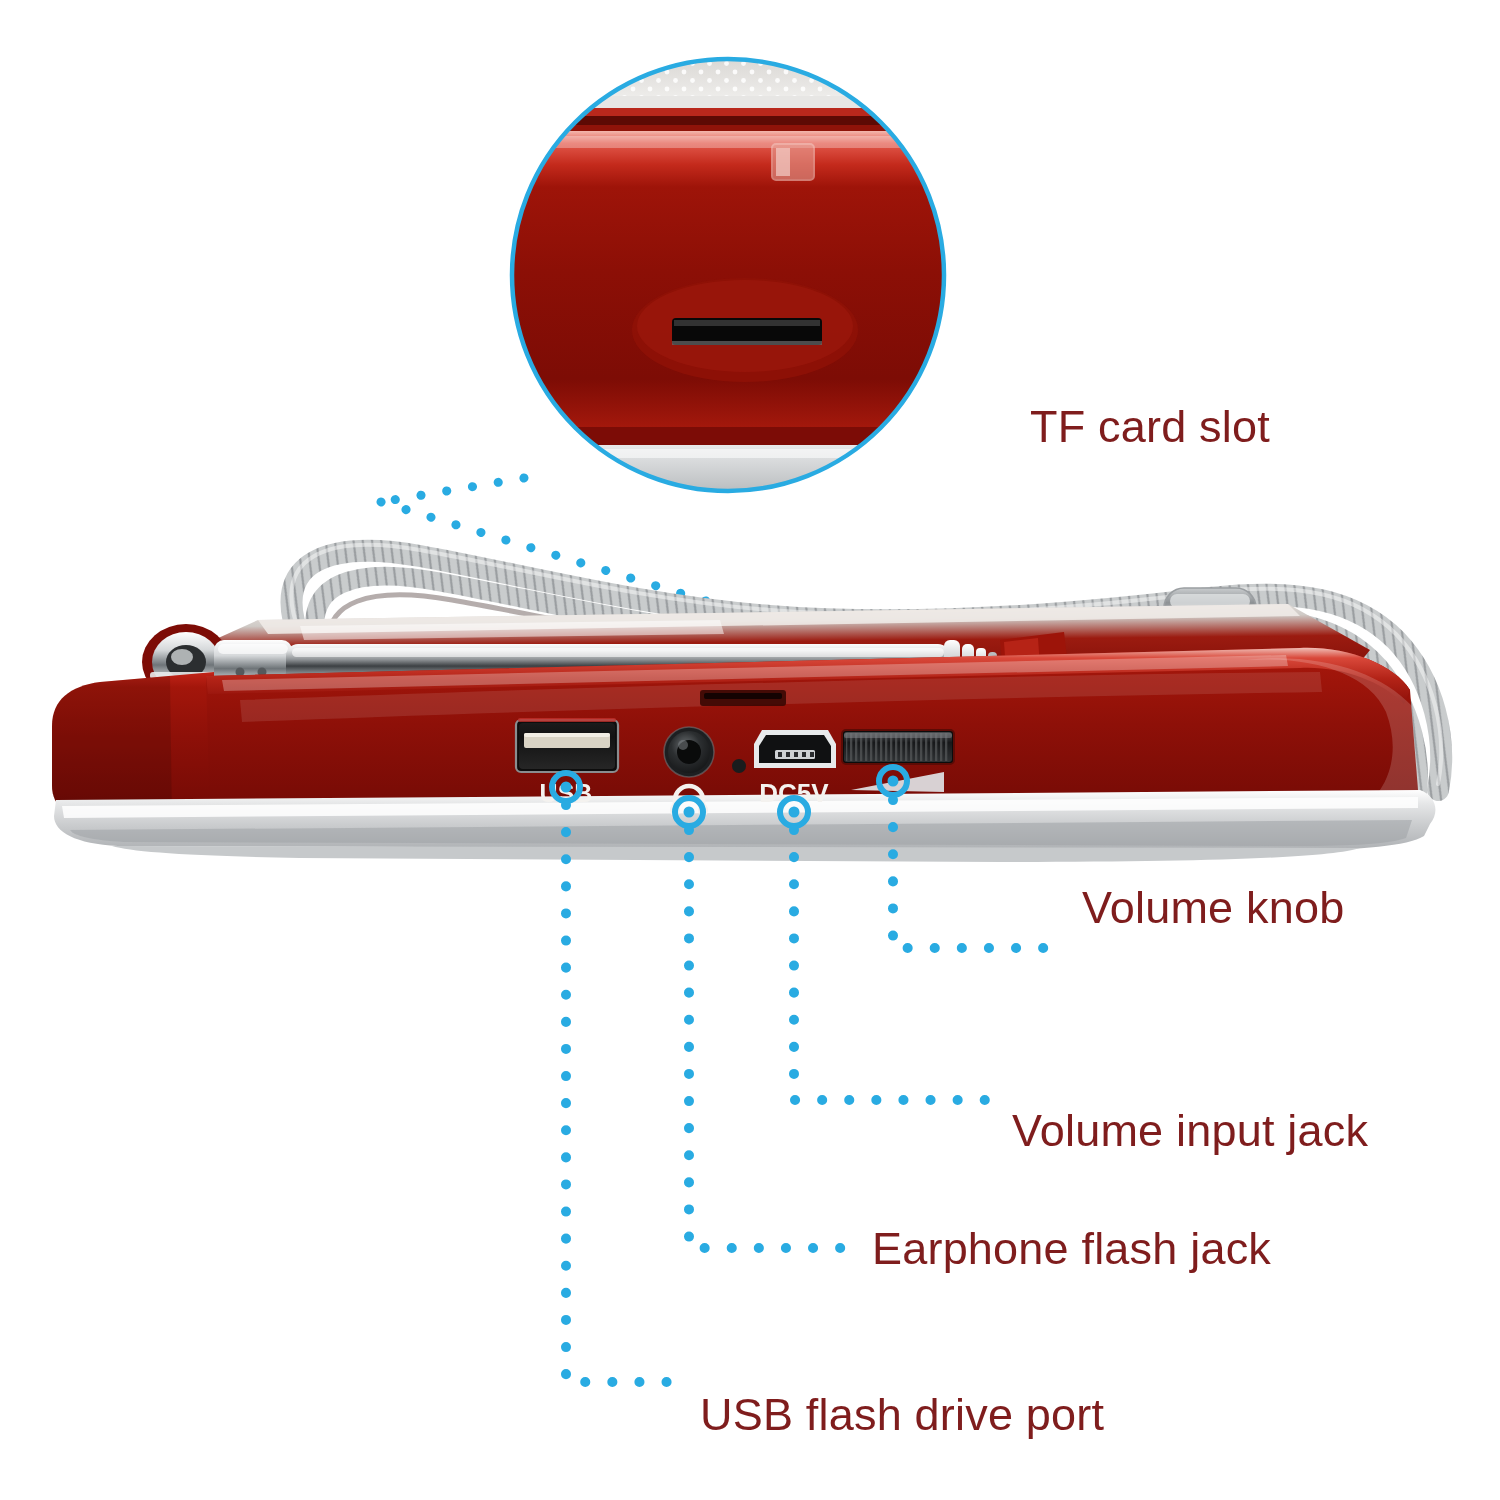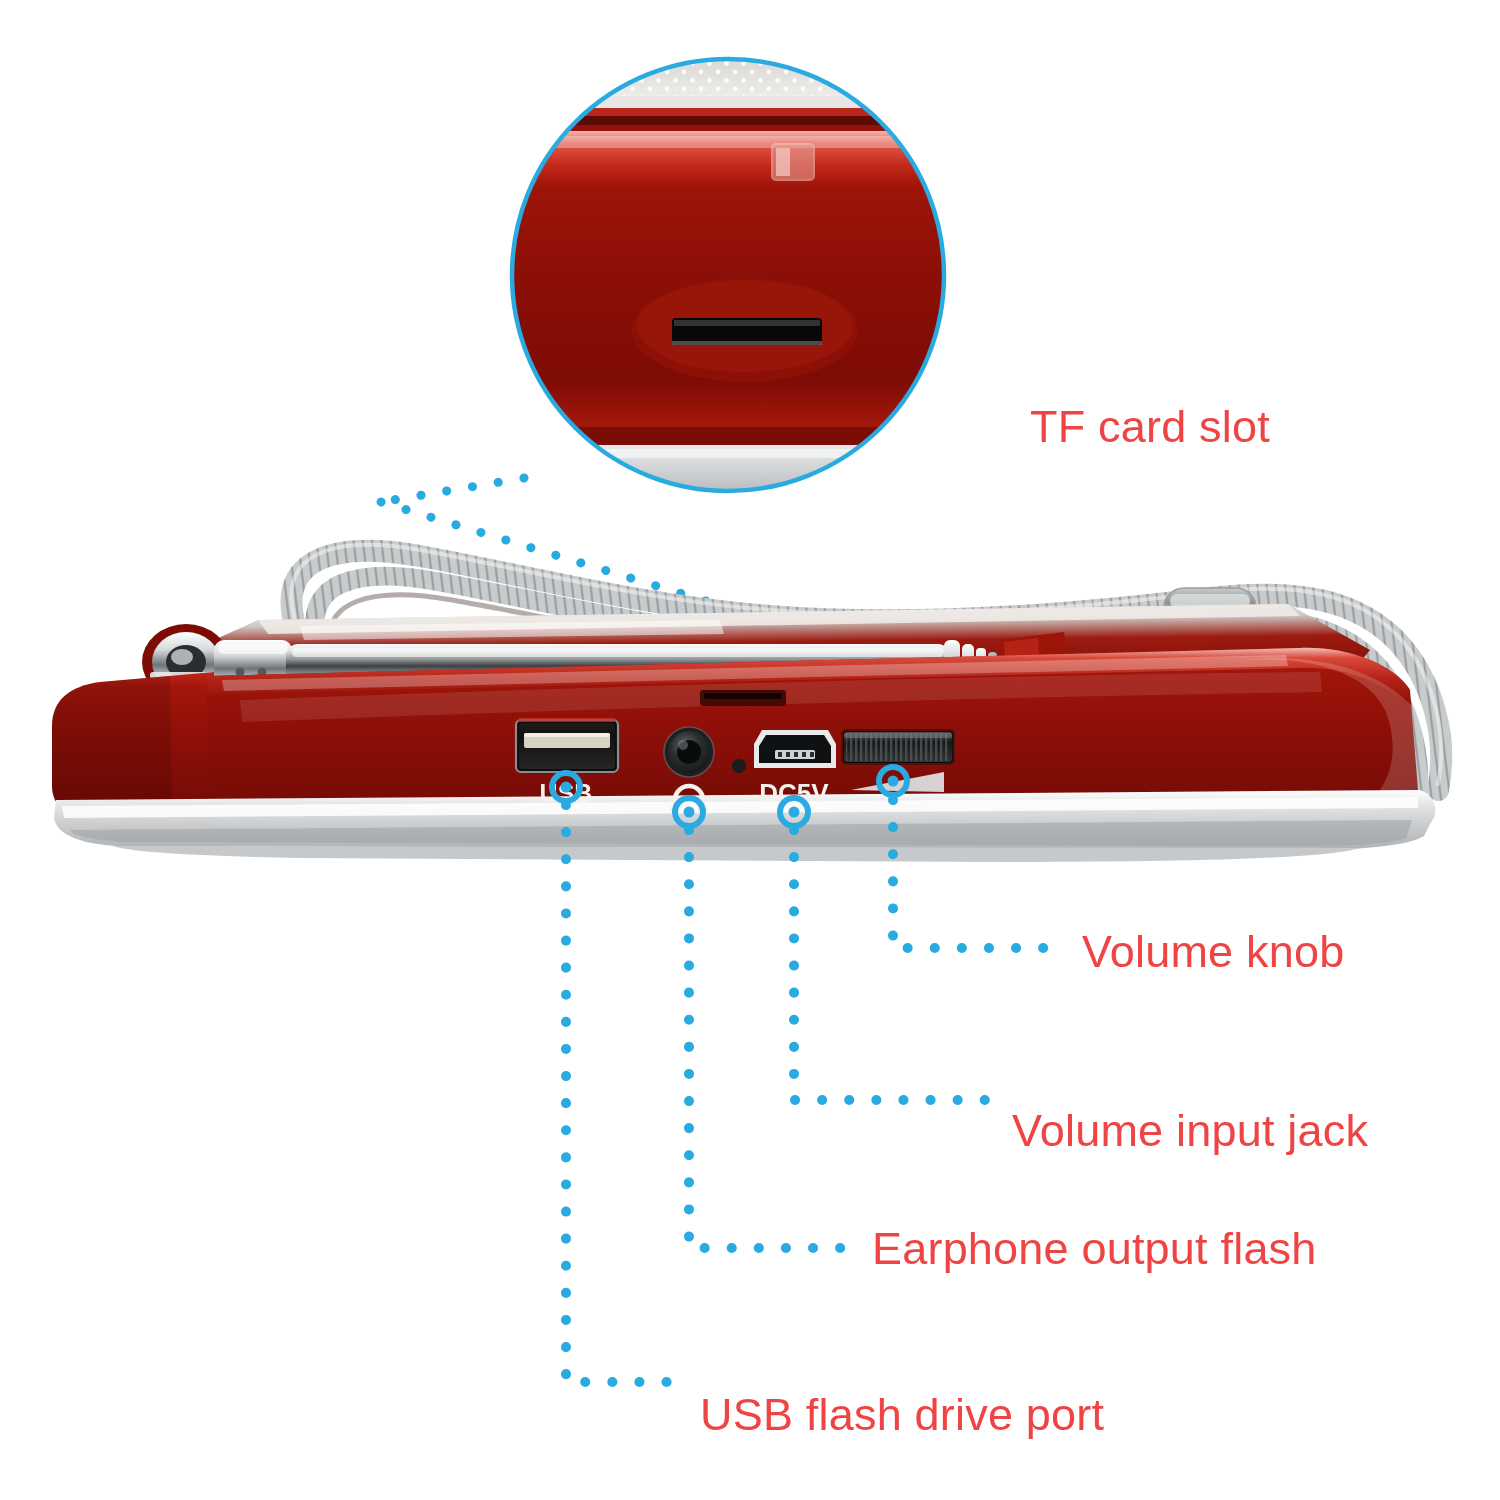--- a/index.html
+++ b/index.html
@@ -16,29 +16,29 @@
     overflow:hidden;
   }
   #art{
     position:absolute;
     inset:0;
     width:1500px;
     height:1500px;
   }
   .callout-label{
     position:absolute;
-    color:#ef4444;
+    color:#7f1d1d;
     font-size:45px;
     line-height:54px;
     letter-spacing:0.2px;
     white-space:pre;
     font-weight:400;
   }
   .cl-tf{ left:1030px; top:400px; }
-  .cl-vol{ left:1082px; top:925px; }
+  .cl-vol{ left:1082px; top:881px; }
   .cl-dc{ left:1012px; top:1050px; }
   .cl-ear{ left:872px; top:1222px; }
   .cl-usb{ left:700px; top:1388px; }
 </style>
 </head>
 <body>
 
 <div id="stage">
 
   <svg id="art" viewBox="0 0 1500 1500">
@@ -398,17 +398,17 @@
       <path d="M 566 805 L 566 1382 L 686 1382"></path>
     </g>
   </svg>
 
   <div class="callout-label cl-tf">TF card slot</div>
 
   <div class="callout-label cl-vol">Volume knob</div>
 
   <div class="callout-label cl-dc"><br><span>Volume input jack</span></div>
 
-  <div class="callout-label cl-ear">Earphone output flash</div>
+  <div class="callout-label cl-ear">Earphone flash jack</div>
 
   <div class="callout-label cl-usb">USB flash drive port</div>
 
 </div>
 
 </body></html>

